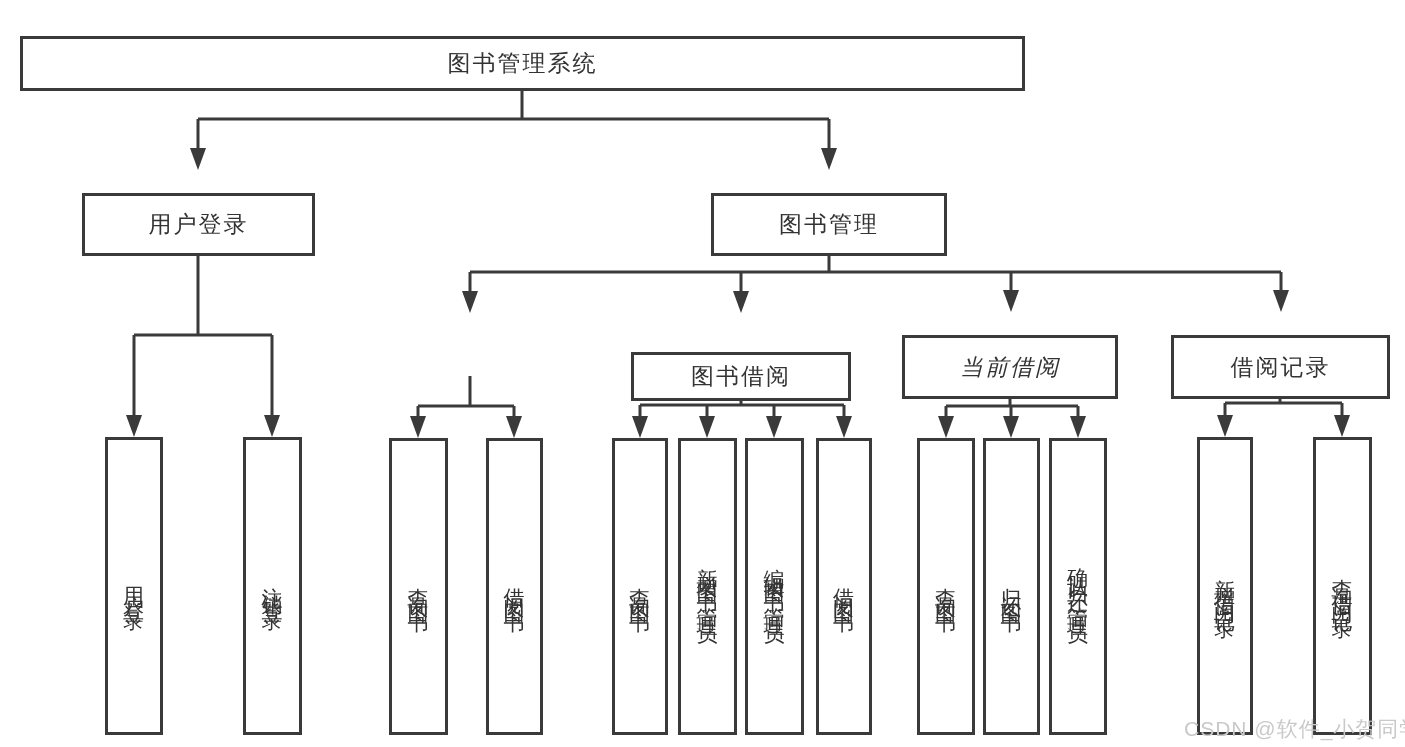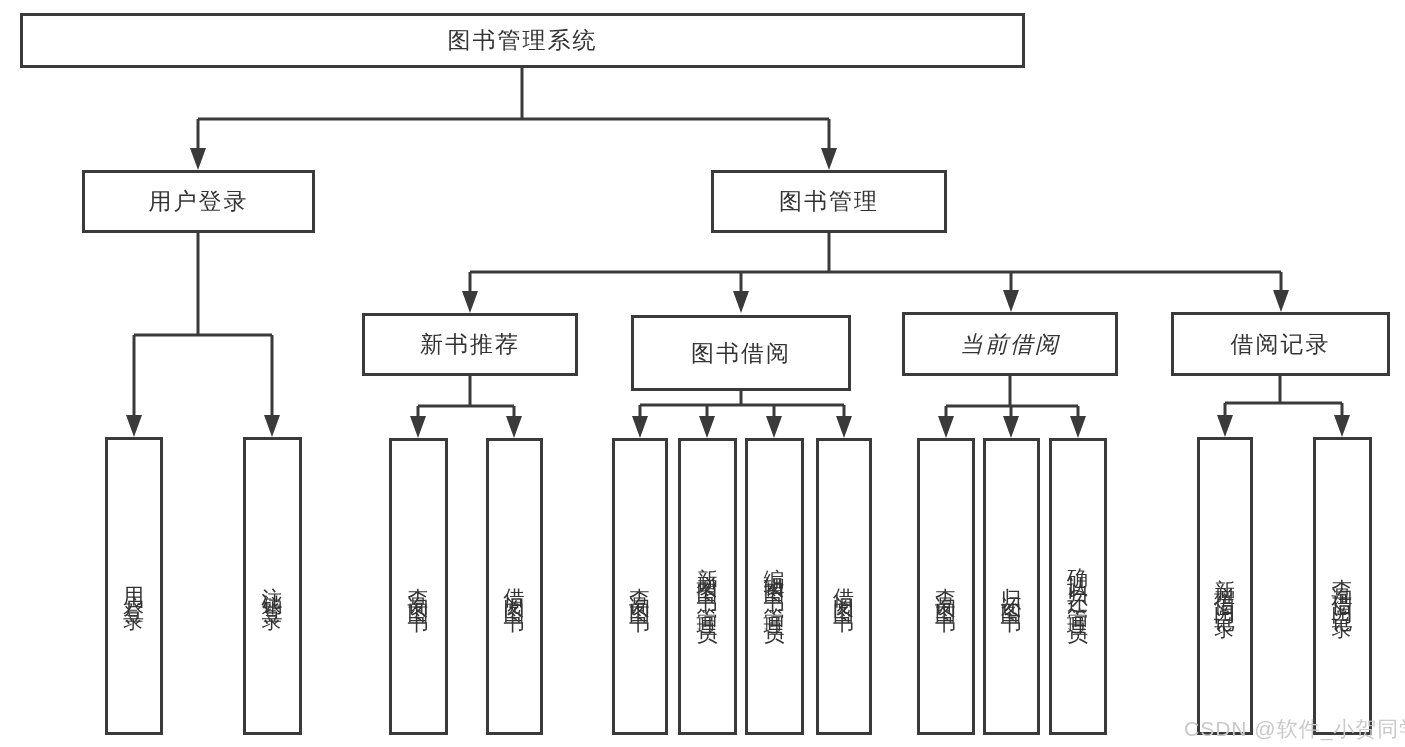--- a/index.html
+++ b/index.html
@@ -25,20 +25,21 @@
     background: #ffffff;
     display: flex;
     align-items: center;
     justify-content: center;
     text-align: center;
   }
   .hbox {
     font-size: 23px;
     letter-spacing: 2px;
     white-space: nowrap;
+    margin-top: 23px;
   }
   .vbox span {
     writing-mode: vertical-rl;
     text-orientation: mixed;
     font-size: 21px;
     letter-spacing: 8px;
     line-height: 1;
   }
   .watermark {
     position: absolute;
@@ -100,24 +101,21 @@
     <span>图书管理系统</span>
   </div>
 
   <div class="box hbox" style="left:82px; top:170px; width:233px; height:63px;">
     <span>用户登录</span>
   </div>
   <div class="box hbox" style="left:711px; top:170px; width:236px; height:63px;">
     <span>图书管理</span>
   </div>
 
-  <div class="box hbox" style="left:362px; top:313px; width:216px; height:63px;">
-    <span>新书推荐</span>
-  </div>
-  <div class="box hbox" style="left:631px; top:315px; width:220px; height:76px;">
+  <div class="box hbox" style="left:631px; top:329px; width:220px; height:49px;">
     <span>图书借阅</span>
   </div>
   <div class="box hbox" style="left:902px; top:312px; width:216px; height:64px;font-style:italic;">
     <span>当前借阅</span>
   </div>
   <div class="box hbox" style="left:1171px; top:312px; width:219px; height:64px;">
     <span>借阅记录</span>
   </div>
 
   <div class="box vbox" style="left:105px; top:437px; width:58px; height:298px;">

